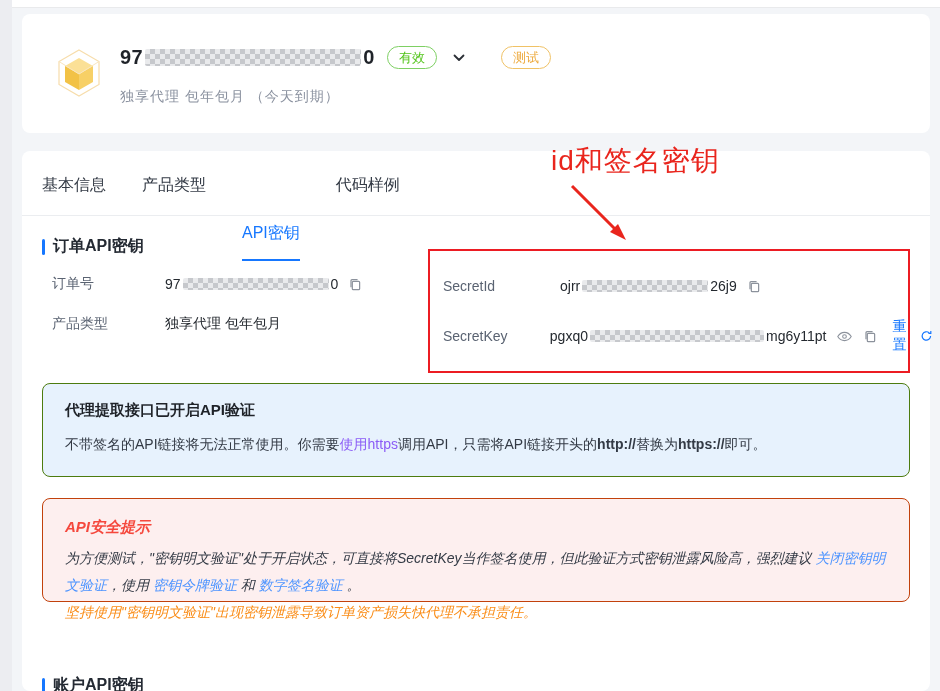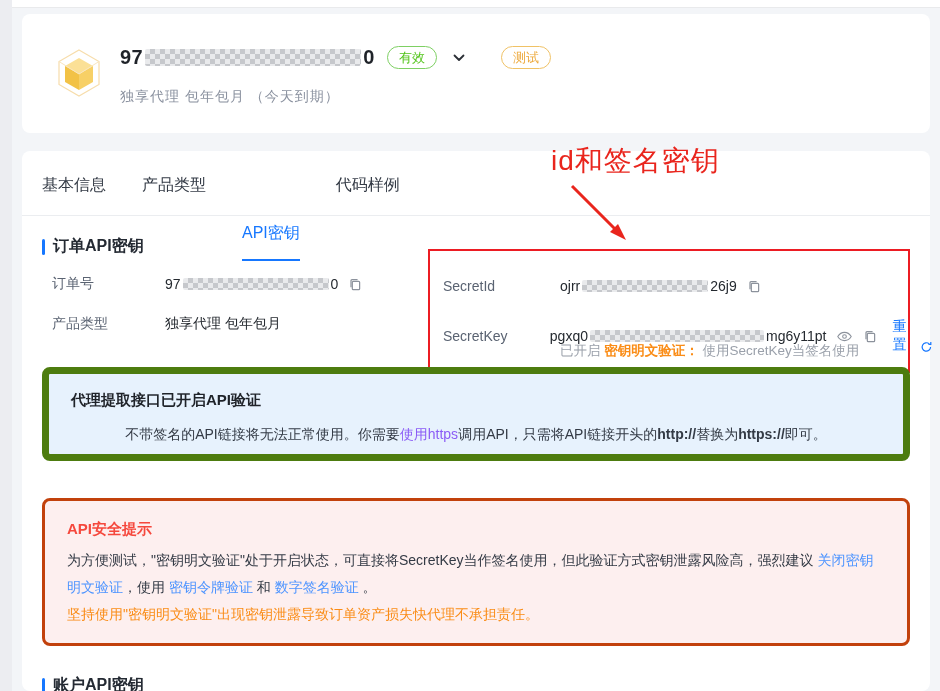--- a/index.html
+++ b/index.html
@@ -43,29 +43,29 @@
   .field-value { color:#24292f; font-size:14px; display:flex; align-items:center; }
   .icon-btn { display:inline-flex; align-items:center; cursor:pointer; margin-left:10px; }
 
   .row-abs { position:absolute; display:flex; align-items:center; }
 
   .red-frame { position:absolute; left:406px; top:98px; width:482px; height:124px; border:2px solid #ec1c23; }
 
   .plain-note { position:absolute; left:538px; top:191px; font-size:13.5px; color:#9aa0aa; }
   .plain-note .em { color:#fa8c16; font-weight:700; }
 
-  .reset-link { display:inline-flex; align-items:flex-end; color:#1677ff; font-size:14px; margin-left:14px; cursor:pointer; gap:2px; }
-
-  
-  .info-box { position:absolute; left:20px; top:216px; width:868px; height:94px; background:#e7f2fd; border:7px solid #4d7c0f; border-radius:8px;text-align:center; }
+  .reset-link { display:inline-flex; align-items:center; color:#1677ff; font-size:14px; margin-left:14px; cursor:pointer; gap:2px; }
+
+  
+  .info-box { position:absolute; left:20px; top:232px; width:868px; height:94px; background:#e7f2fd; border:1px solid #4d7c0f; border-radius:8px; }
   .box-title { position:absolute; left:22px; top:17px; font-size:15px; font-weight:700; color:#1f2329; }
   .box-body { position:absolute; left:22px; top:47px; right:22px; font-size:14px; color:#333a45; line-height:27px; }
   .link-orange { color:#8b5cf6; cursor:pointer; }
   .link-blue { color:#4d94ff; cursor:pointer; }
-  .warn-box { position:absolute; left:20px; top:347px; width:868px; height:148px; background:#fdefef; border:3px solid #c2410c; border-radius:8px; }
+  .warn-box { position:absolute; left:20px; top:347px; width:868px; height:104px; background:#fdefef; border:1px solid #c2410c; border-radius:8px;font-style:italic; }
   .warn-title { position:absolute; left:22px; top:19px; font-size:15px; font-weight:700; color:#f5483d; }
   .warn-body { position:absolute; left:22px; top:46px; right:22px; font-size:14px; color:#333a45; line-height:27px; }
   .warn-notice { color:#fa8c16; }
 
   
   .annotation { position:absolute; left:551px; top:142px; font-size:28px; color:#e9251d; font-weight:500; letter-spacing:1px; }
   .anno-arrow { position:absolute; left:558px; top:180px; }
 
   .account-head { left:20px; top:524px; }
   svg { display:block; }
@@ -173,23 +173,20 @@
           </svg>
       </span>
       <span class="reset-link">
         <span>重置</span>
         <svg width="14" height="14" viewBox="0 0 16 16">
             <path d="M13.3 8a5.3 5.3 0 1 1-1.7-3.9" fill="none" stroke="#1677ff" stroke-width="1.5"></path>
             <path d="M13.6 1.6 L13.6 4.6 L10.6 4.6" fill="none" stroke="#1677ff" stroke-width="1.5"></path>
           </svg>
       </span>
     </div>
-    <div class="plain-note">
-      <span>已开启 </span><span class="em">密钥明文验证：</span><span> 使用SecretKey当签名使用</span>
-    </div>
 
     <div class="info-box">
       <div class="box-title">代理提取接口已开启API验证</div>
       <div class="box-body">
         <span>不带签名的API链接将无法正常使用。你需要</span><span class="link-orange">使用https</span><span>调用API，只需将API链接开头的</span><b>http://</b><span>替换为</span><b>https://</b><span>即可。</span>
       </div>
     </div>
 
     <div class="warn-box">
       <div class="warn-title">API安全提示</div>

